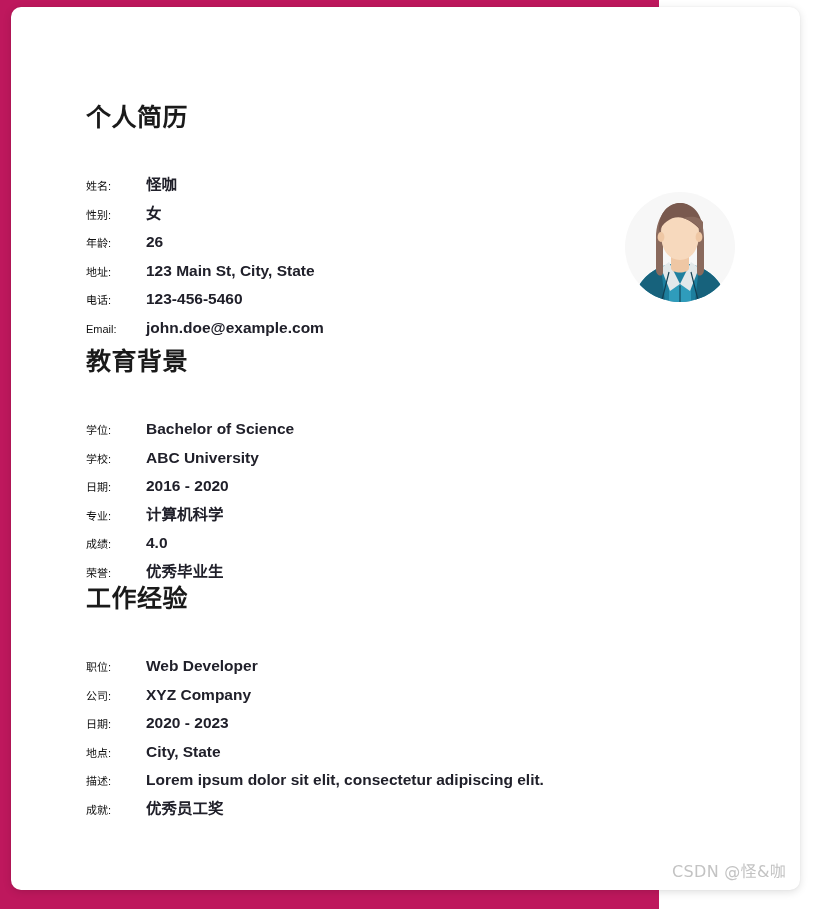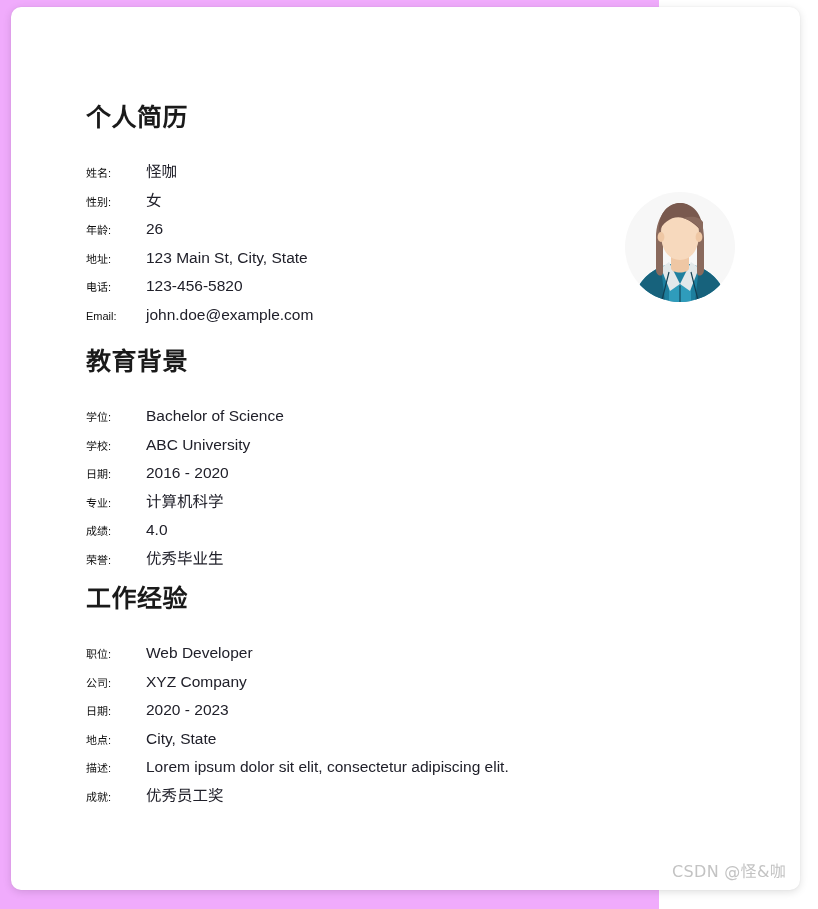--- a/index.html
+++ b/index.html
@@ -16,21 +16,21 @@
     position: relative;
   }
 
   
   .page {
     position: absolute;
     left: 0;
     top: 0;
     width: 659px;
     height: 909px;
-    background: #f0abfc;
+    background: #be185d;
   }
   .resume-card {
     position: absolute;
     left: 11px;
     top: 7px;
     width: 789px;
     height: 883px;
     background: #ffffff;
     border-radius: 10px;
     box-shadow: 0 2px 9px rgba(0,0,0,0.13), 0 0 2px rgba(0,0,0,0.06);
@@ -79,24 +79,25 @@
     color: #1d1d1d;
   }
   .field-label {
     display: inline-block;
     font-weight: normal;
     color: #111111;
     font-size: 11px;
   }
   .field-value {
     display: inline-block;
-    font-weight: normal;
+    font-weight: bold;
     color: #20202a;
     font-size: 15.5px;
     padding-left: 8px;
+    margin-top: 13px;
   }
   
   .field-label.cjk2 { min-width: 52px; }
   .field-label.latin { min-width: 52px; }
 
   
   .avatar {
     position: absolute;
     left: 603px;
     top: 174px;
@@ -148,21 +149,21 @@
 
         <div class="field-row">
           <span class="field-label cjk2">年龄:</span><span class="field-value">26</span>
         </div>
 
         <div class="field-row">
           <span class="field-label cjk2">地址:</span><span class="field-value">123 Main St, City, State</span>
         </div>
 
         <div class="field-row">
-          <span class="field-label cjk2">电话:</span><span class="field-value">123-456-5820</span>
+          <span class="field-label cjk2">电话:</span><span class="field-value">123-456-5460</span>
         </div>
 
         <div class="field-row">
           <span class="field-label latin">Email:</span><span class="field-value">john.doe@example.com</span>
         </div>
       </div>
 
       <div class="avatar">
         <div class="avatar-circle">
           <svg class="avatar-svg" width="110" height="110" viewBox="0 0 110 110">

